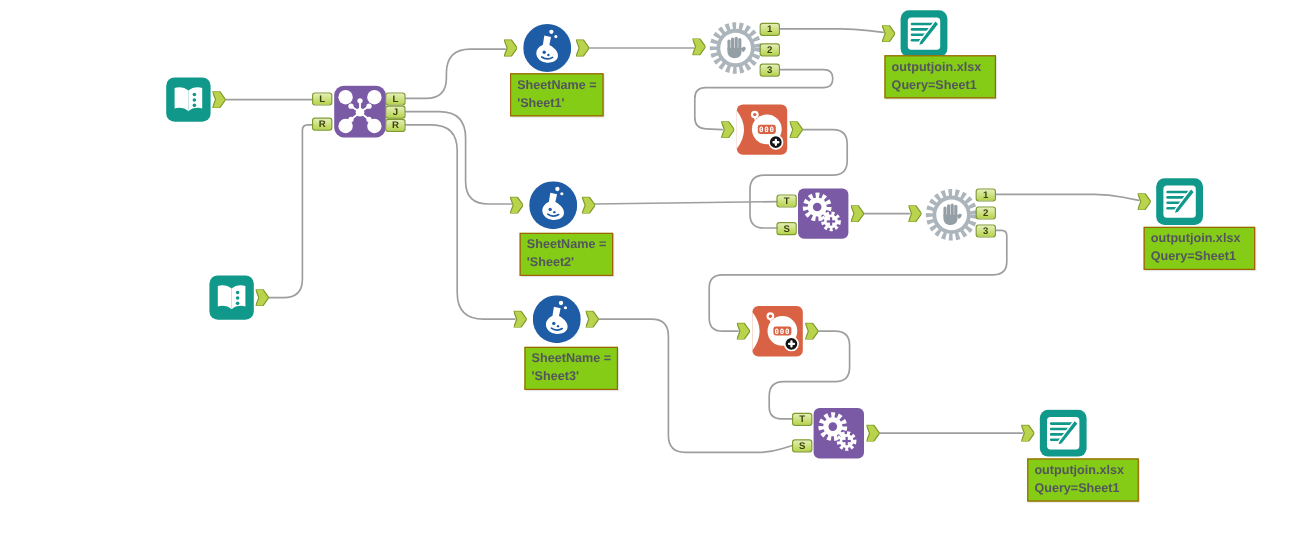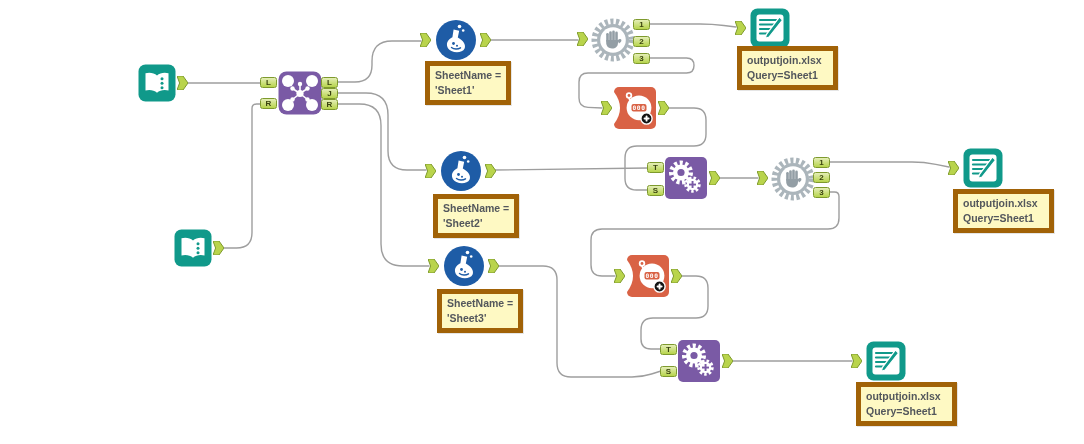--- a/index.html
+++ b/index.html
@@ -7,21 +7,21 @@
   #wires{position:absolute;left:0;top:0;z-index:0;}
   #wires path{fill:none;stroke-linecap:round;stroke-linejoin:round;}
   .tool{position:absolute;z-index:2;}
   .tool svg{display:block;}
   .anchor{position:absolute;z-index:3;}
   .anchor svg{display:block;}
   .ptab{position:absolute;z-index:3;width:17px;height:11px;box-sizing:border-box;
         border:1px solid #7e9a2d;border-radius:2.5px;
         background:linear-gradient(#e4eeb6,#b7d44c);
         font-weight:bold;font-size:8px;line-height:9px;color:#3a430f;text-align:center;}
-  .ann{position:absolute;z-index:2;background:#fef9c3;border:5px solid #a16207;
+  .ann{position:absolute;z-index:2;background:#84cc16;border:1px solid #a16207;
        box-shadow:1px 1px 0 rgba(0,0,0,0.10);
        padding:2px 5px 3px;font-weight:bold;font-size:10.5px;line-height:14.5px;
        color:#53575c;white-space:nowrap;}
 </style>
 </head>
 <body>
 
 <div class="canvas" style="width: 1084px; height: 444px; background: rgb(255, 255, 255);">
   <svg id="wires" width="1084" height="444">
       <path d="M186,83 L261,83" stroke="#9e9e9e" stroke-width="1.4"></path>

